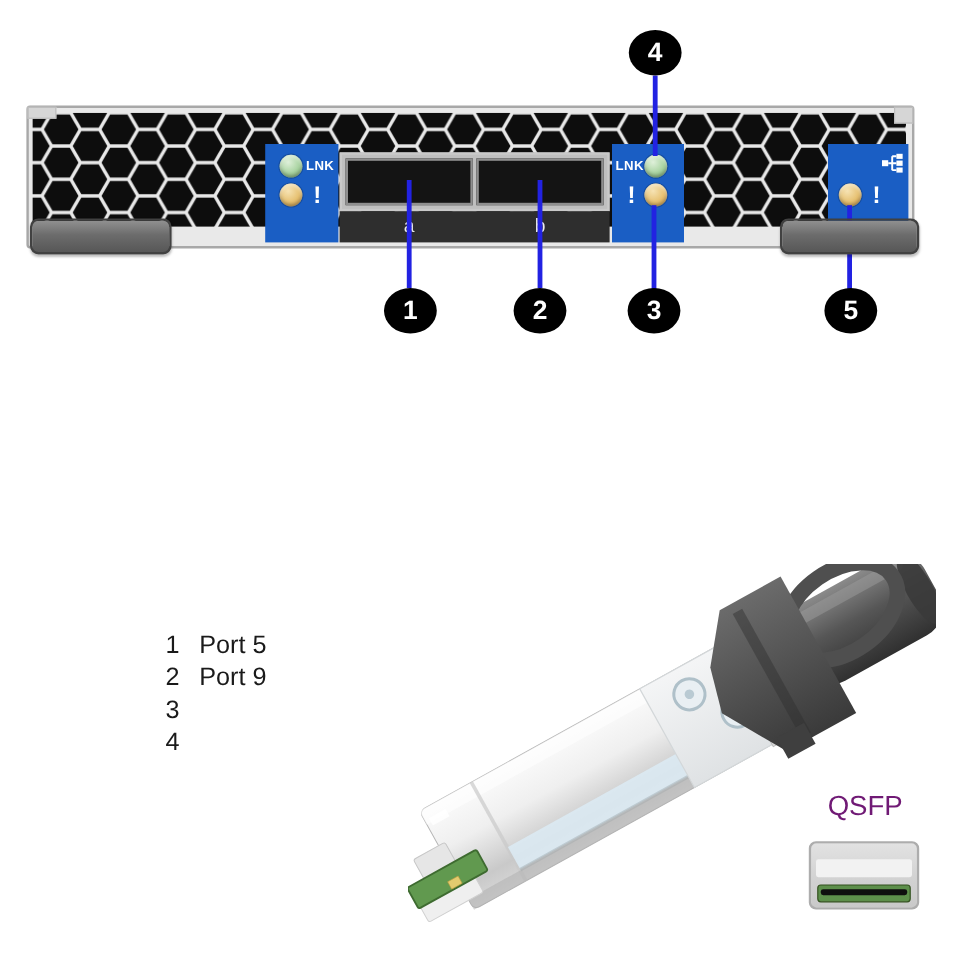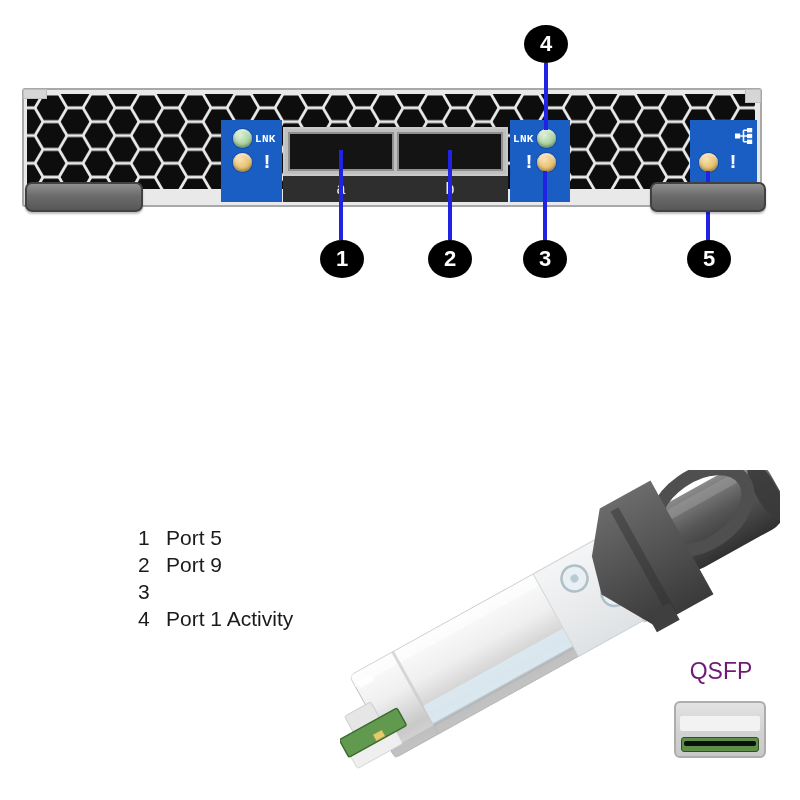--- a/index.html
+++ b/index.html
@@ -6,21 +6,21 @@
   #canvas{position:relative;width:800px;height:800px;background:#ffffff;overflow:hidden;
           font-family:"Liberation Sans",sans-serif;}
   .abs{position:absolute;}
 
   
   #faceplate{position:absolute;left:22px;top:88px;width:736px;height:115px;
              background:#e9e9e9;border:2px solid #a8a8a8;border-radius:3px;overflow:visible;}
   .corner-tab{position:absolute;background:#d6d6d6;border:1px solid #bdbdbd;}
 
   
-  .bluepanel{position:absolute;top:30px;height:82px;background:#1a5ec4;font-family:Liberation Mono, monospace;}
+  .bluepanel{position:absolute;top:30px;height:82px;background:#1a5ec4;}
   .led{position:absolute;width:19px;height:19px;border-radius:50%;
        box-shadow:inset 0 -2px 3px rgba(0,0,0,.28), inset 0 2px 3px rgba(255,255,255,.55), 0 0 0 1px rgba(0,0,0,.18);}
   .led.green{background:radial-gradient(circle at 38% 32%, #dff0da, #a8d3a0 55%, #7fae77);}
   .led.amber{background:radial-gradient(circle at 38% 32%, #f6e3b4, #e6c070 55%, #c9984a);}
   .lnk-label{position:absolute;color:#fff;font-size:11px;font-weight:bold;letter-spacing:.3px;}
   .alert-label{position:absolute;color:#fff;font-size:20px;font-weight:bold;line-height:20px;}
 
   
   #cage{position:absolute;left:259px;top:37px;width:225px;height:49px;background:#bfbfbf;
         border:2px solid #c9c9c9;box-sizing:border-box;display:flex;gap:3px;padding:3px;}
@@ -140,21 +140,20 @@
     </div>
     <div class="legend-row">
       <span class="legend-num">2</span>
       <span class="legend-label">Port 9</span>
     </div>
     <div class="legend-row">
       <span class="legend-num">3</span>
     </div>
     <div class="legend-row">
       <span class="legend-num">4</span>
-      <span class="legend-label">Port 1 Activity</span>
     </div>
   </div>
 
   <svg class="abs" style="left:340px;top:470px;" width="440" height="330" viewBox="0 0 440 330">
     <defs>
       <linearGradient id="bodyGrad" x1="0" y1="0" x2="0" y2="1">
         <stop offset="0%" stop-color="#fcfcfc"></stop>
           <stop offset="40%" stop-color="#efefef"></stop>
         <stop offset="78%" stop-color="#c9c9c9"></stop>
           <stop offset="100%" stop-color="#d8d8d8"></stop>

